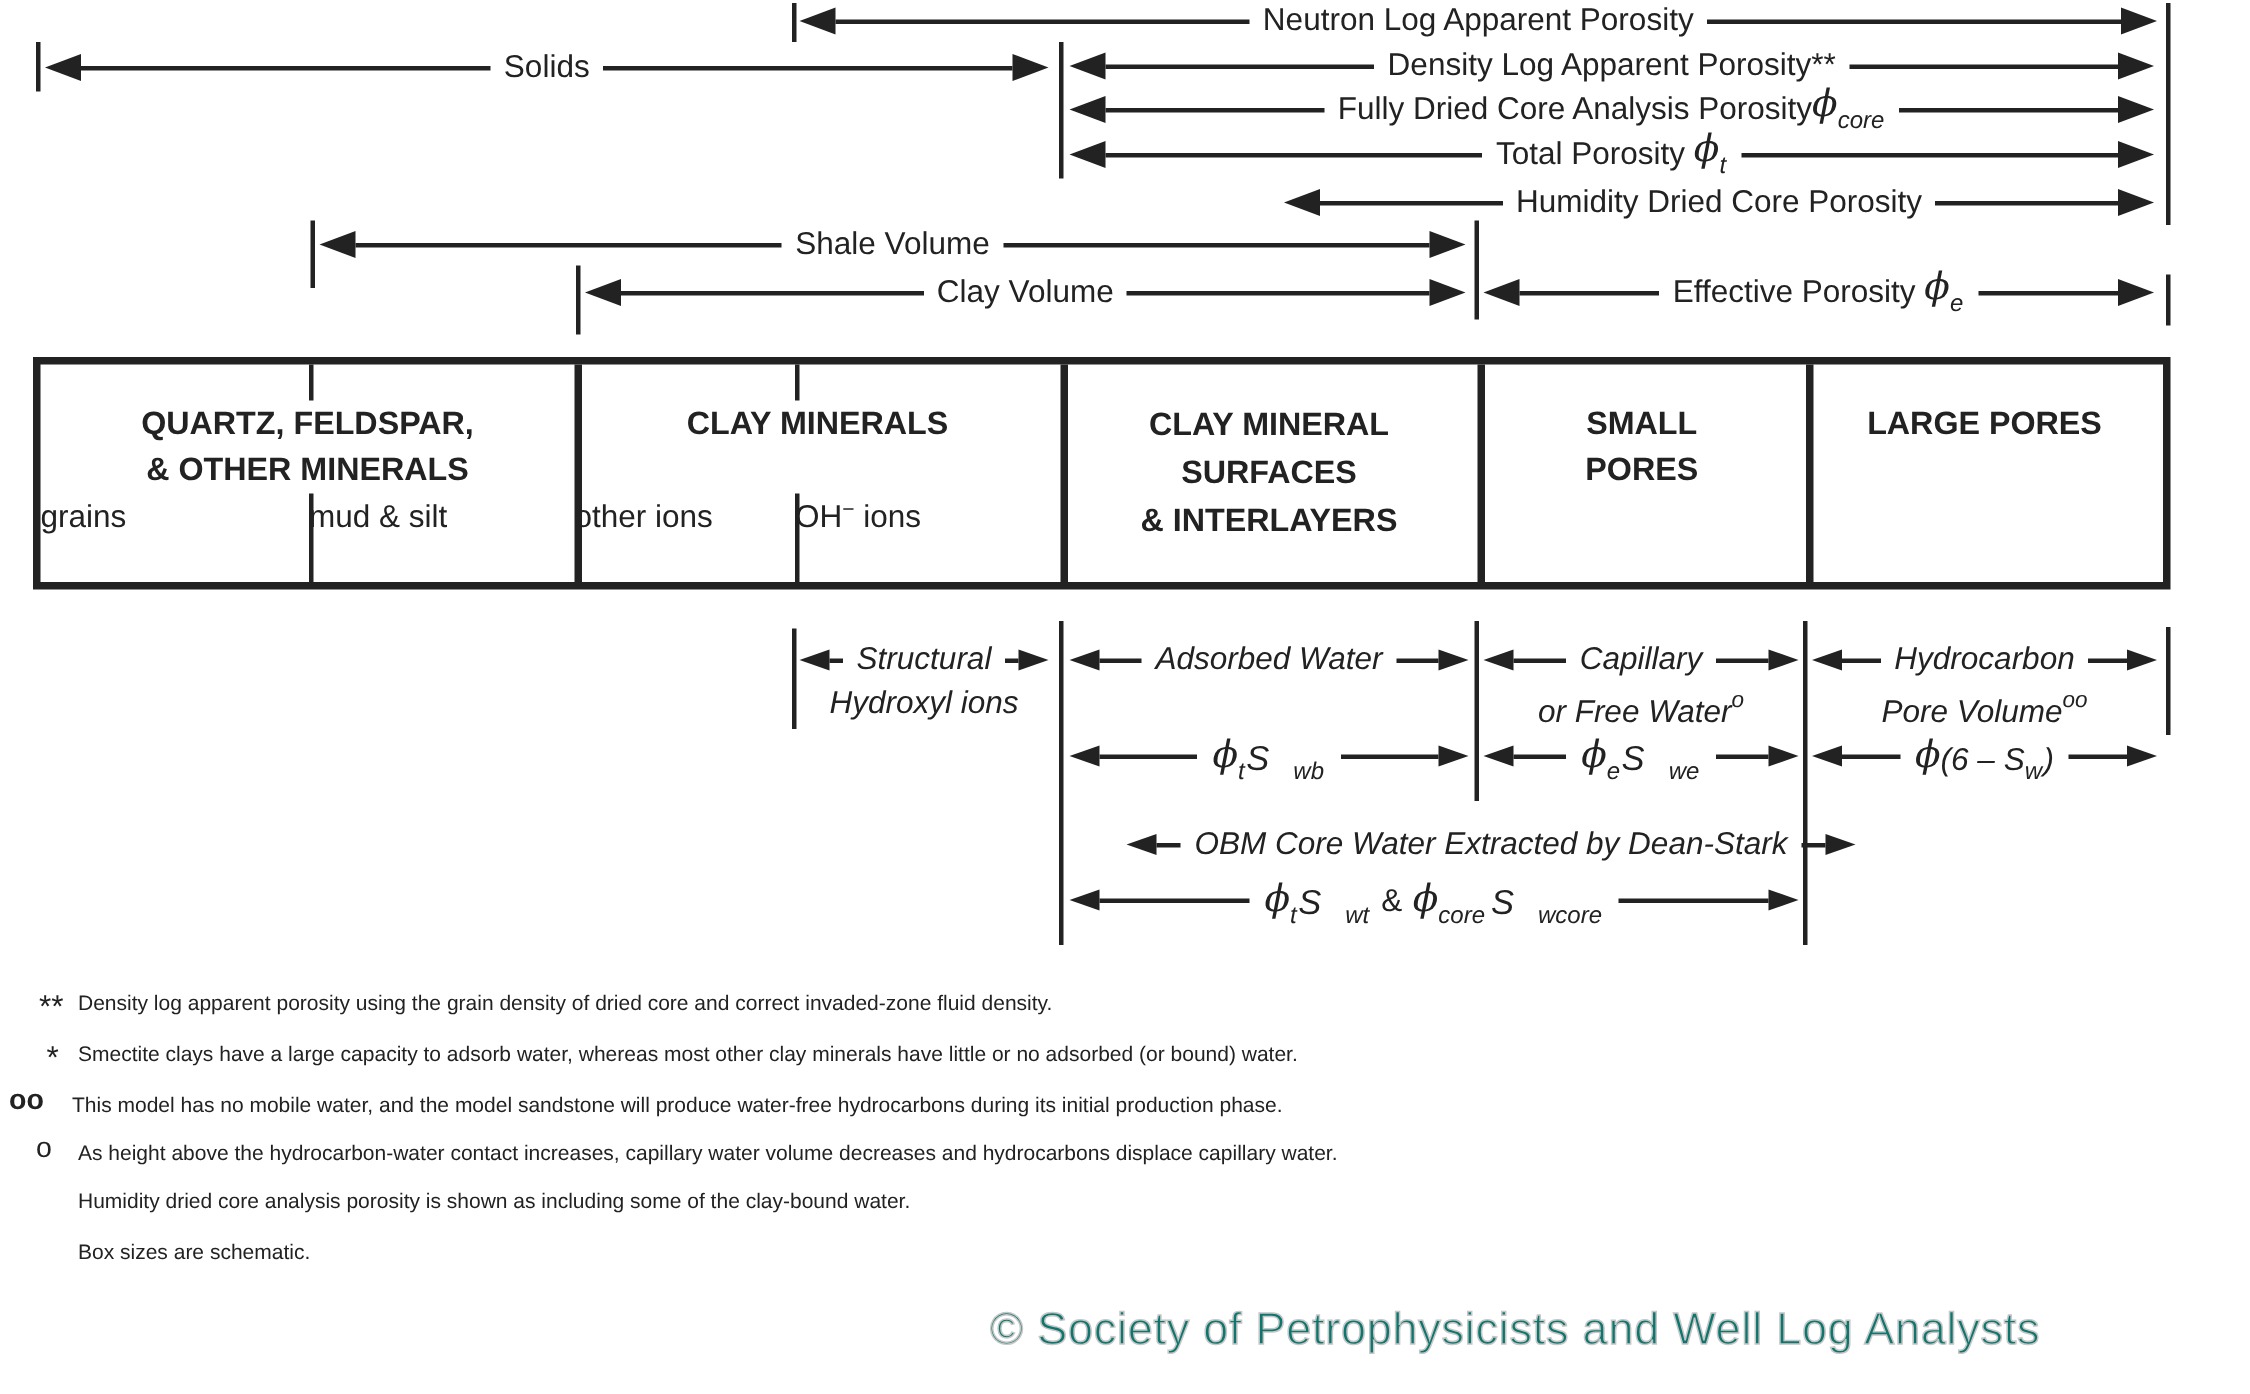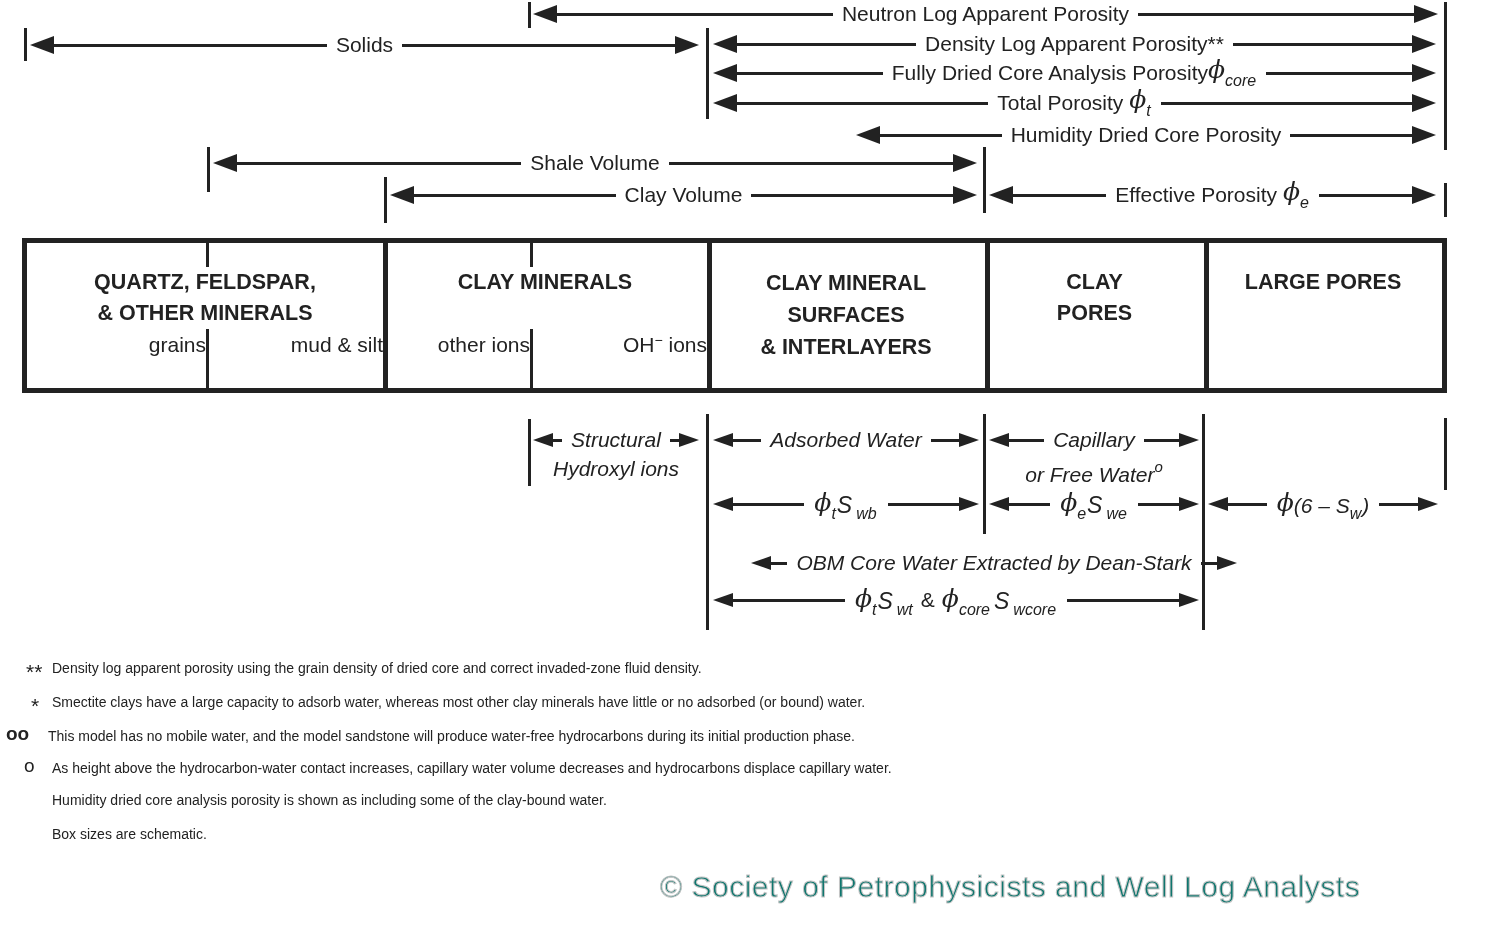--- a/index.html
+++ b/index.html
@@ -21,30 +21,30 @@
   .it{font-style:italic;}
   
   .dual{position:absolute;text-align:center;}
   .dual .r1{display:flex;align-items:center;height:28px;}
   .dual .r2{font-size:21px;line-height:30px;white-space:nowrap;}
   .fsup{font-size:15px;font-style:italic;position:relative;top:-2px;vertical-align:super;}
   
   .ph{font-family:"DejaVu Serif",serif;font-style:italic;font-size:25px;position:relative;top:-2px;}
   .sS{font-style:italic;font-size:23px;}
   .sb{font-style:italic;font-size:16px;position:relative;top:6px;margin-right:1px;}
-  .sb.gap{margin-left:4px;}
+  .sb.gap{margin-left:16px;}
   .amp{font-size:21px;margin:0 7px;position:relative;top:-2px;}
   .frm{padding:0 10px;white-space:nowrap;}
   
   .tbl{position:absolute;left:22px;top:238px;width:1425px;height:155px;
        border:5px solid var(--ink);box-sizing:border-box;}
   .dvk{position:absolute;top:0;bottom:0;width:5px;background:var(--ink);}
   .dvt{position:absolute;width:3px;background:var(--ink);}
   .bh{position:absolute;font-weight:bold;font-size:21.5px;line-height:31px;text-align:center;white-space:nowrap;}
-  .bs{position:absolute;top:90px;font-size:21px;text-align:right;white-space:nowrap;}
+  .bs{position:absolute;top:90px;font-size:21px;text-align:left;white-space:nowrap;}
   .ohsup{font-size:14px;position:relative;top:-7px;}
   
   .fnm{position:absolute;font-size:21px;white-space:nowrap;}
   .fnm.b{font-weight:bold;font-size:19px;margin-top:-5px;}
   .fnm.r{font-size:19px;margin-top:-5px;}
   .fnt{position:absolute;font-size:14px;white-space:nowrap;}
   
   .wm{position:absolute;left:660px;top:870px;font-size:30px;letter-spacing:.5px;white-space:nowrap;
       color:#0f766e;-webkit-text-stroke:1px #c6c6c6;}
 </style>
@@ -161,21 +161,21 @@
     <div class="bs" style="left:356px;width:147px">other ions</div>
     <div class="bs" style="left:503px;width:177px"><span>OH</span><span class="ohsup">−</span> <span>ions</span></div>
 
     <div class="bh" style="left:680px;top:24px;width:278px;line-height:32px">
       <div>CLAY MINERAL</div>
       <div>SURFACES</div>
       <div>&amp; INTERLAYERS</div>
     </div>
 
     <div class="bh" style="left:958px;top:24px;width:219px">
-      <div>CLAY</div>
+      <div>SMALL</div>
       <div>PORES</div>
     </div>
 
     <div class="bh" style="left:1177px;top:24px;width:238px">LARGE PORES</div>
   </div>
 
   <div class="dual" style="left:533px;top:426px;width:166px">
     <div class="r1">
       <span class="ah s l"></span>
         <span class="ln"></span>
@@ -200,20 +200,30 @@
     <div class="r1">
       <span class="ah s l"></span>
         <span class="ln"></span>
       <span class="albl it">Capillary</span>
       <span class="ln"></span>
         <span class="ah s r"></span>
     </div>
     <div class="r2 it"><span>or Free Water</span><sup class="fsup">o</sup></div>
   </div>
 
+  <div class="dual" style="left:1208px;top:426px;width:230px">
+    <div class="r1">
+      <span class="ah s l"></span>
+        <span class="ln"></span>
+      <span class="albl it">Hydrocarbon</span>
+      <span class="ln"></span>
+        <span class="ah s r"></span>
+    </div>
+    <div class="r2 it"><span>Pore Volume</span><sup class="fsup">oo</sup></div>
+  </div>
 
   <div class="harrow" style="left:713px;top:490px;width:266px">
     <span class="ah s l"></span>
       <span class="ln"></span>
     <span class="frm"><span class="ph">ϕ</span><span class="sb">t</span><span class="sS">S</span><span class="sb gap">wb</span></span>
     <span class="ln"></span>
       <span class="ah s r"></span>
   </div>
 
   <div class="harrow" style="left:989px;top:490px;width:210px">

